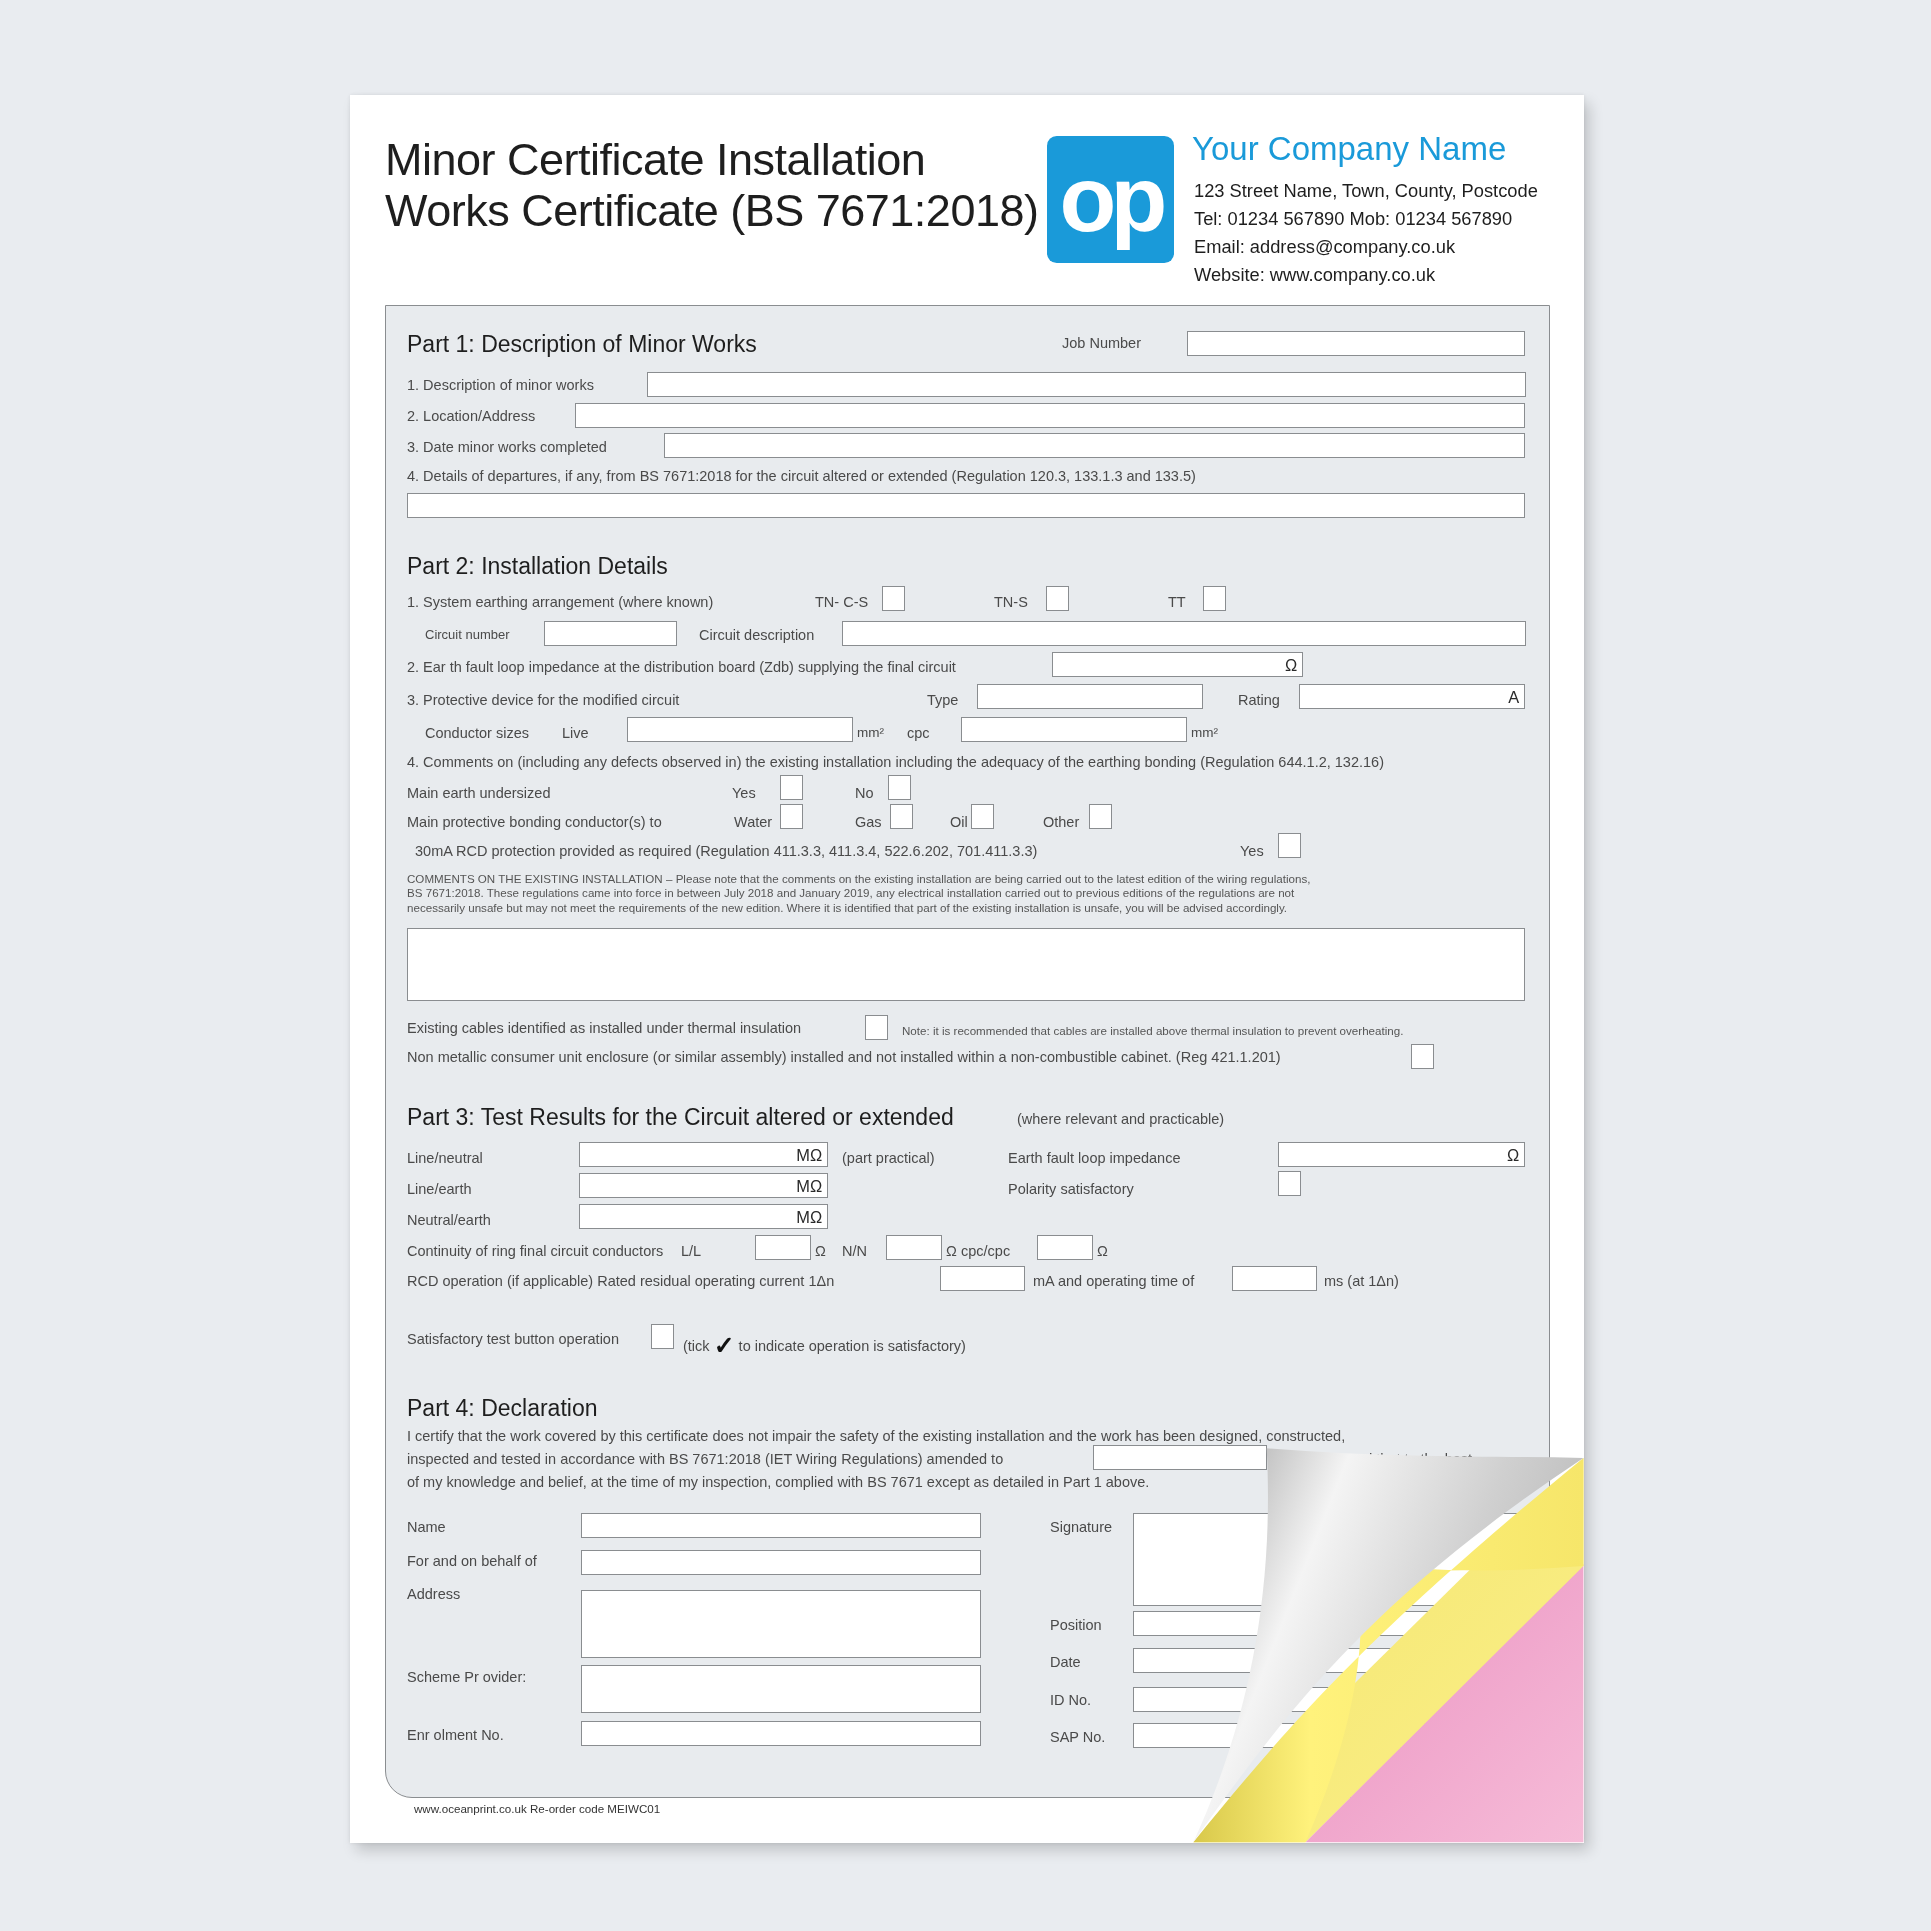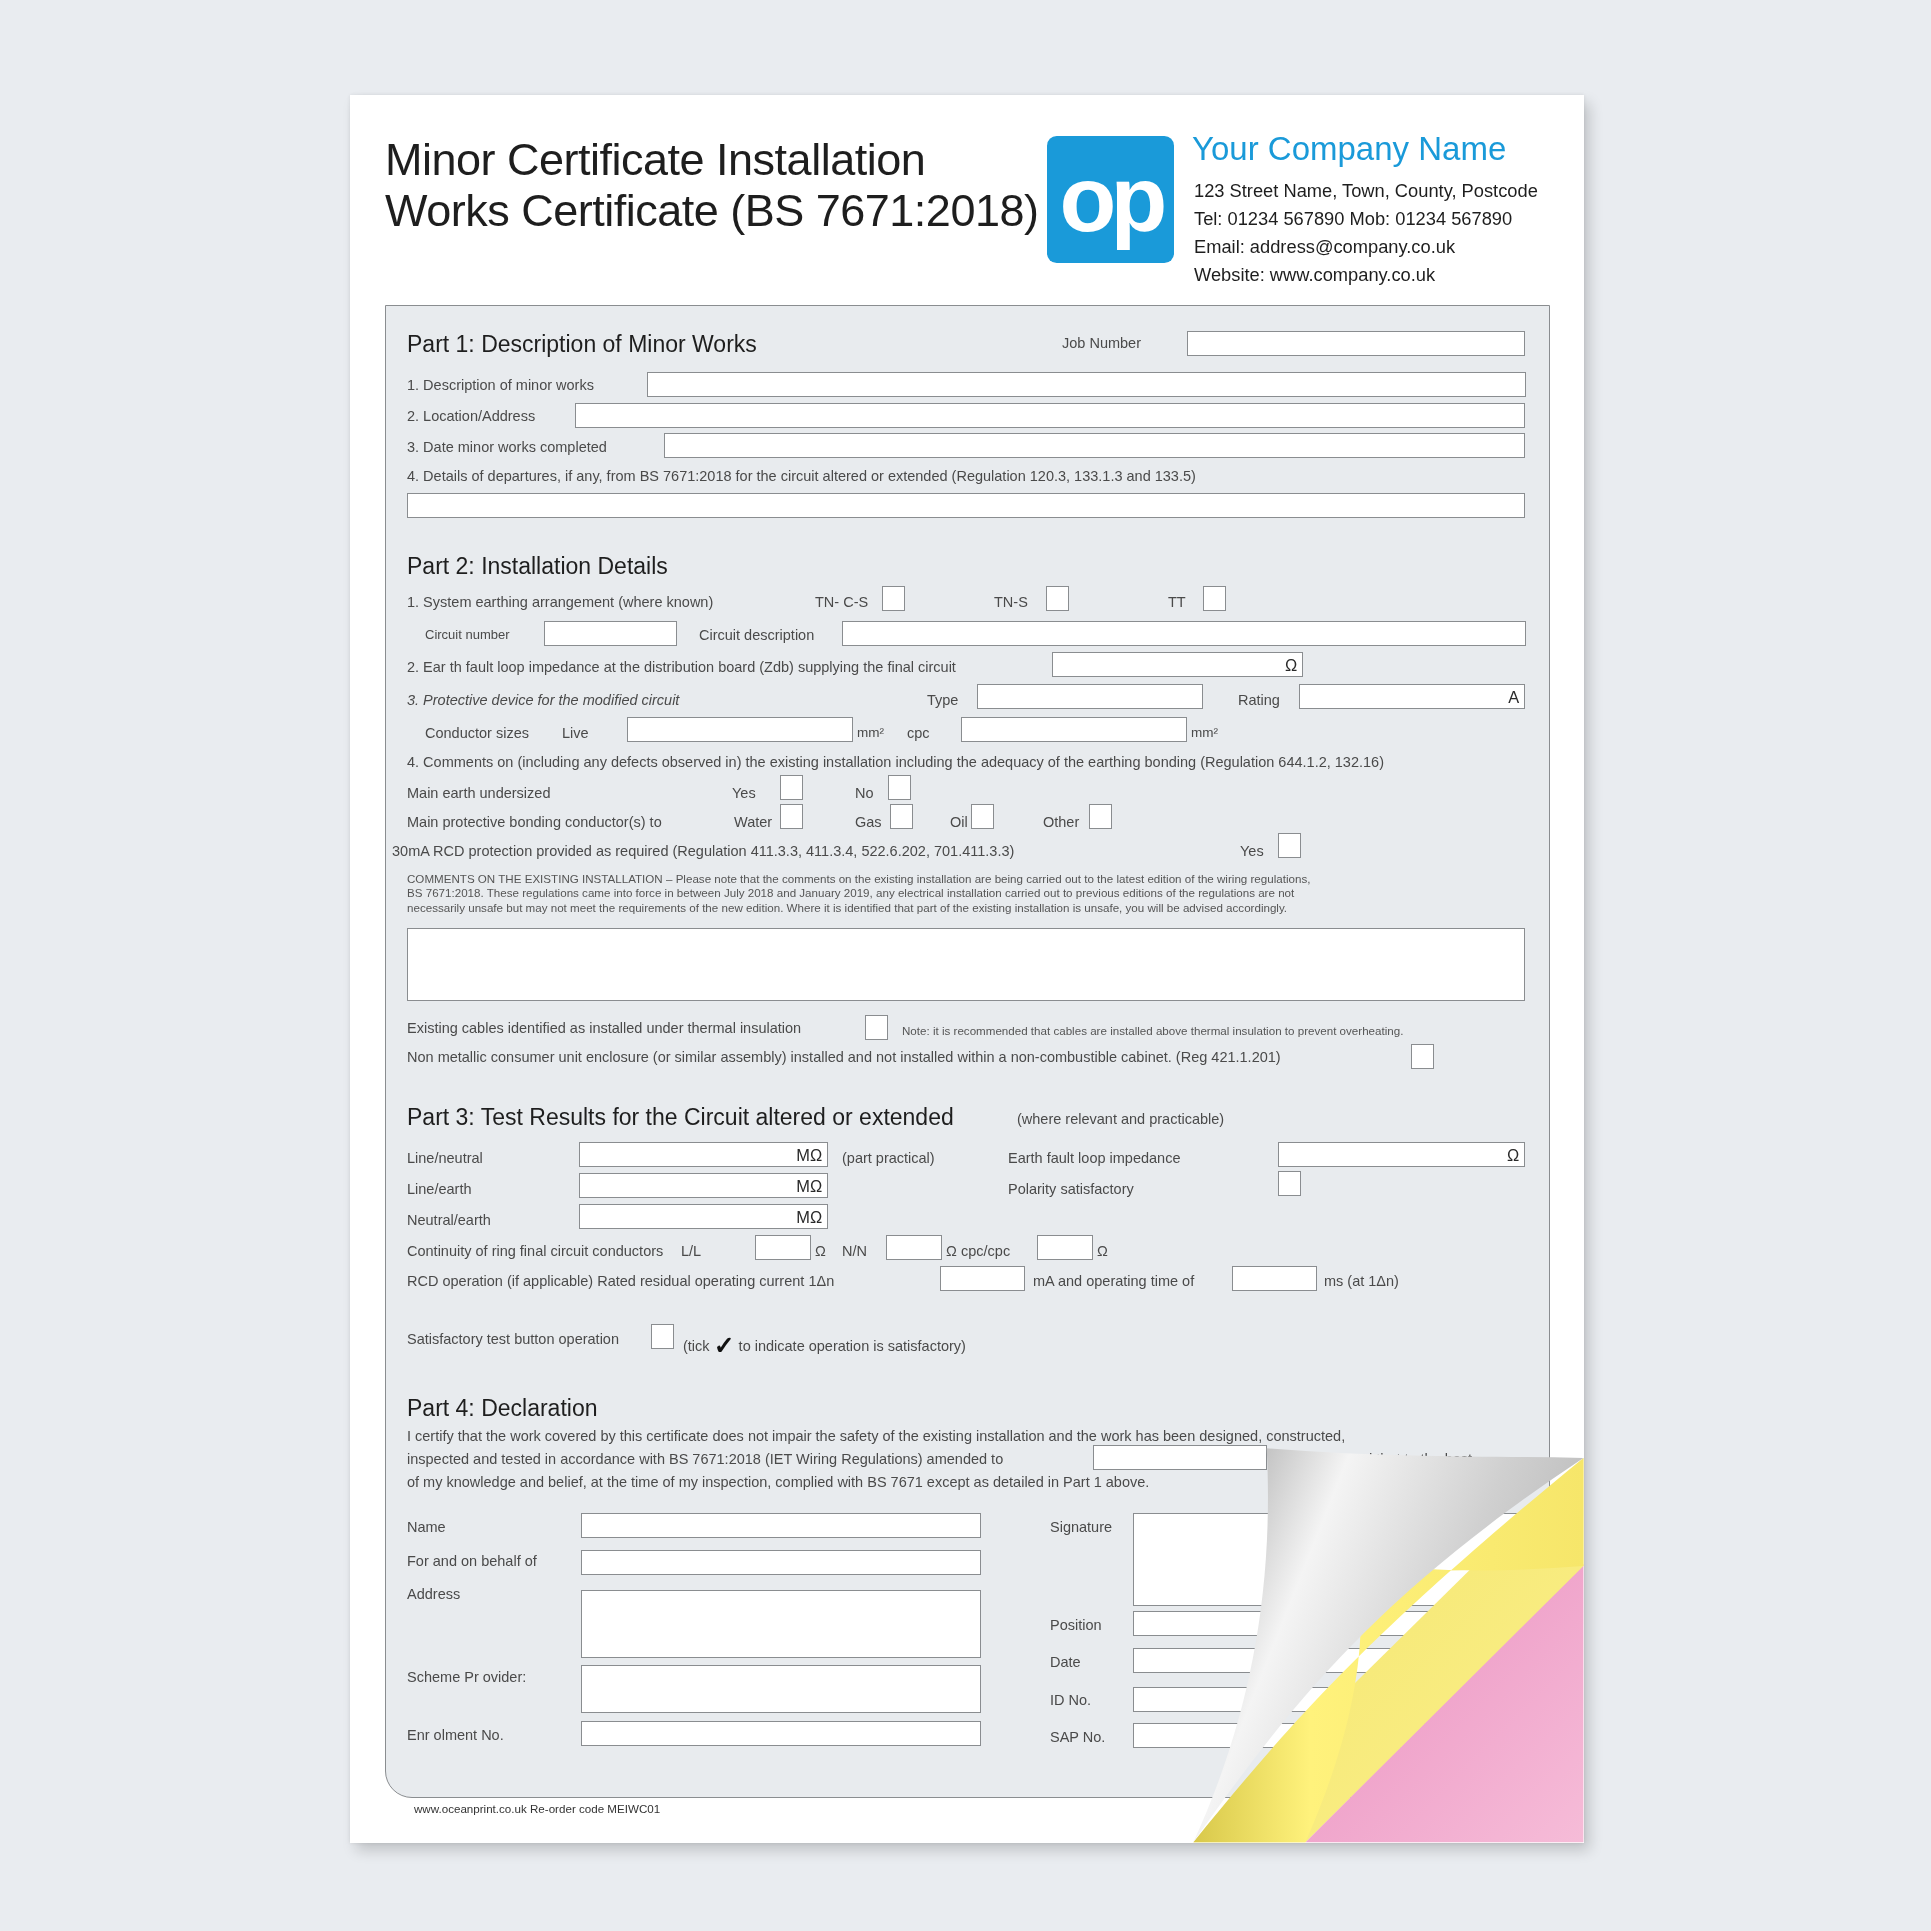--- a/index.html
+++ b/index.html
@@ -104,21 +104,21 @@
     <div class="lbl" style="left:39px; top:321px; font-size:13px;">Circuit number</div>
     <div class="box" style="left:158px; top:315px; width:133px; height:25px;"></div>
     <div class="lbl" style="left:313px; top:321px; font-size:14.5px;text-align:right;">Circuit description</div>
     <div class="box" style="left:456px; top:315px; width:684px; height:25px;"></div>
 
     <div class="lbl" style="left:21px; top:353px; font-size:14.5px;">2.  Ear th fault loop impedance at the distribution board (Zdb) supplying the final circuit</div>
     <div class="box" style="left:666px; top:346px; width:251px; height:25px;">
         <span class="unit">Ω</span>
       </div>
 
-    <div class="lbl" style="left:21px; top:386px; font-size:14.5px;font-style:italic;">3.  Protective device for the modified circuit</div>
+    <div class="lbl" style="left:21px; top:386px; font-size:14.5px;">3.  Protective device for the modified circuit</div>
     <div class="lbl" style="left:541px; top:386px; font-size:14.5px;">Type</div>
     <div class="box" style="left:591px; top:378px; width:226px; height:25px;"></div>
     <div class="lbl" style="left:852px; top:386px; font-size:14.5px;">Rating</div>
     <div class="box" style="left:913px; top:378px; width:226px; height:25px;">
         <span class="unit">A</span>
       </div>
 
     <div class="lbl" style="left:39px; top:419px; font-size:14.5px;">Conductor sizes</div>
     <div class="lbl" style="left:176px; top:419px; font-size:14.5px;">Live</div>
     <div class="box" style="left:241px; top:411px; width:226px; height:25px;"></div>
@@ -138,21 +138,21 @@
     <div class="lbl" style="left:21px; top:508px; font-size:14.5px;">Main protective bonding conductor(s) to</div>
     <div class="lbl" style="left:348px; top:508px; font-size:14.5px;">Water</div>
     <div class="chk" style="left:394px; top:498px;"></div>
     <div class="lbl" style="left:469px; top:508px; font-size:14.5px;">Gas</div>
     <div class="chk" style="left:504px; top:498px;"></div>
     <div class="lbl" style="left:564px; top:508px; font-size:14.5px;">Oil</div>
     <div class="chk" style="left:585px; top:498px;"></div>
     <div class="lbl" style="left:657px; top:508px; font-size:14.5px;">Other</div>
     <div class="chk" style="left:703px; top:498px;"></div>
 
-    <div class="lbl" style="left:6px; top:537px; font-size:14.5px;">30mA RCD protection provided as required (Regulation 411.3.3, 411.3.4, 522.6.202, 701.411.3.3)</div>
+    <div class="lbl" style="left:29px; top:537px; font-size:14.5px;">30mA RCD protection provided as required (Regulation 411.3.3, 411.3.4, 522.6.202, 701.411.3.3)</div>
     <div class="lbl" style="left:854px; top:537px; font-size:14.5px;">Yes</div>
     <div class="chk" style="left:892px; top:527px;"></div>
 
     <div class="lbl-s" style="left:21px; top:566px;">COMMENTS ON THE EXISTING INSTALLATION – Please note that the comments on the existing installation are being carried out to the latest edition of the wiring regulations,</div>
     <div class="lbl-s" style="left:21px; top:580px;">BS 7671:2018. These regulations came into force in between July 2018 and January 2019, any electrical installation carried out to previous editions of the regulations are not</div>
     <div class="lbl-s" style="left:21px; top:595px;">necessarily unsafe but may not meet the requirements of the new edition. Where it is identified that part of the existing installation is unsafe, you will be advised accordingly.</div>
 
     <div class="box" style="left:21px; top:622px; width:1118px; height:73px;"></div>
 
     <div class="lbl" style="left:21px; top:714px; font-size:14.5px;">Existing cables identified as installed under thermal insulation</div>

